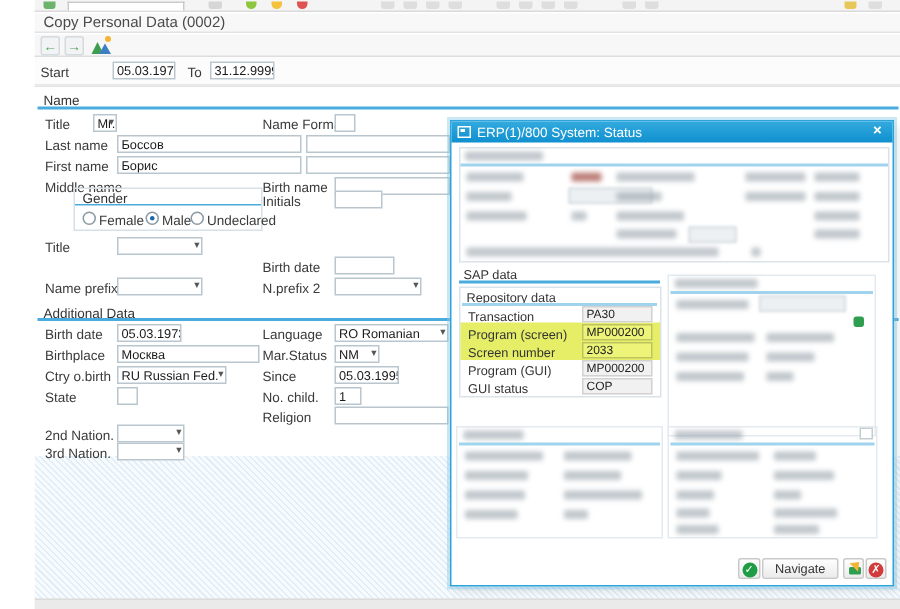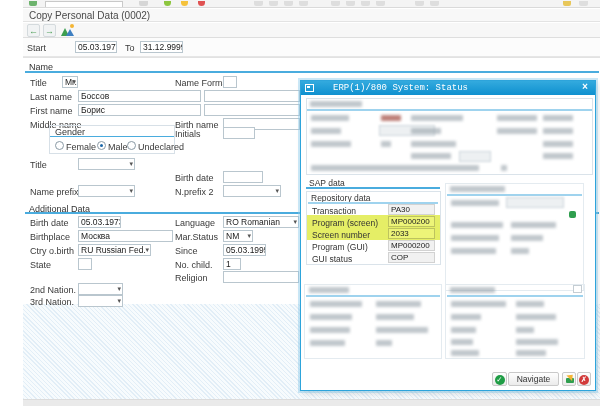--- a/index.html
+++ b/index.html
@@ -33,21 +33,21 @@
   .sec { position:absolute; font-size:9px; color:#333; white-space:nowrap; }
   .secline { position:absolute; height:2px; background:#4aacde; }
   .fld { position:absolute; height:12px; background:#fff; border:1px solid #b9c6ce; font-size:8.5px; line-height:10px; color:#1a1a1a; padding:0 2px; white-space:nowrap; overflow:hidden; }
   .ddl .caret { position:absolute; right:1px; top:0; font-size:7px; color:#555; }
   .grpbox { position:absolute; border:1px solid #d7e0e7; background:transparent; }
   .radio { position:absolute; width:9px; height:9px; border-radius:50%; border:1px solid #8a9aa5; background:#fff; }
   .radio.sel::after { content:""; position:absolute; left:2px; top:2px; width:3px; height:3px; border-radius:50%; background:#1b67a8; }
 
   
   .dialog { position:absolute; left:277px; top:80px; width:296px; height:311px; background:#fff; border:1px solid #2da4db; box-shadow:0 0 0 2px rgba(140,205,238,.45), 2px 3px 6px rgba(0,0,0,.12); z-index:20; }
-  .dtitle { position:absolute; left:0; top:0; width:100%; height:14px; background:linear-gradient(#33aade,#0f90cf); color:#fff; font-size:9px; line-height:14px; padding-left:32px;font-family:Liberation Mono, monospace; }
+  .dtitle { position:absolute; left:0; top:0; width:100%; height:14px; background:linear-gradient(#33aade,#0f90cf); color:#fff; font-size:9px; line-height:14px; padding-left:17px; }
   .dticon { position:absolute; left:4px; top:3px; width:9px; height:8px; border:1px solid #fff; }
   .dticon::after { content:""; position:absolute; left:1px; top:1px; width:3px; height:2px; background:#fff; }
   .dclose { position:absolute; right:4px; top:0; width:12px; height:14px; color:#fff; font-size:10px; line-height:13px; text-align:center; font-weight:bold; }
   .dgrp { position:absolute; border:1px solid #dae3ea; }
   .hline { position:absolute; height:2px; background:#9fd3ee; }
   .bb { position:absolute; height:6px; background:#97a2aa; opacity:.6; filter:blur(1.6px); border-radius:1px; }
   .bb.red { background:#a8564c; opacity:.75; }
   .bbox { position:absolute; height:11px; background:#edf0f2; border:1px solid #ccd5db; filter:blur(1.2px); }
   .dlbl { position:absolute; font-size:8.5px; color:#333; white-space:nowrap; }
   .rofld { position:absolute; height:11px; background:#f1f1f1; border:1px solid #d2d2d2; font-size:8px; line-height:9px; color:#222; padding:0 2px; white-space:nowrap; }

